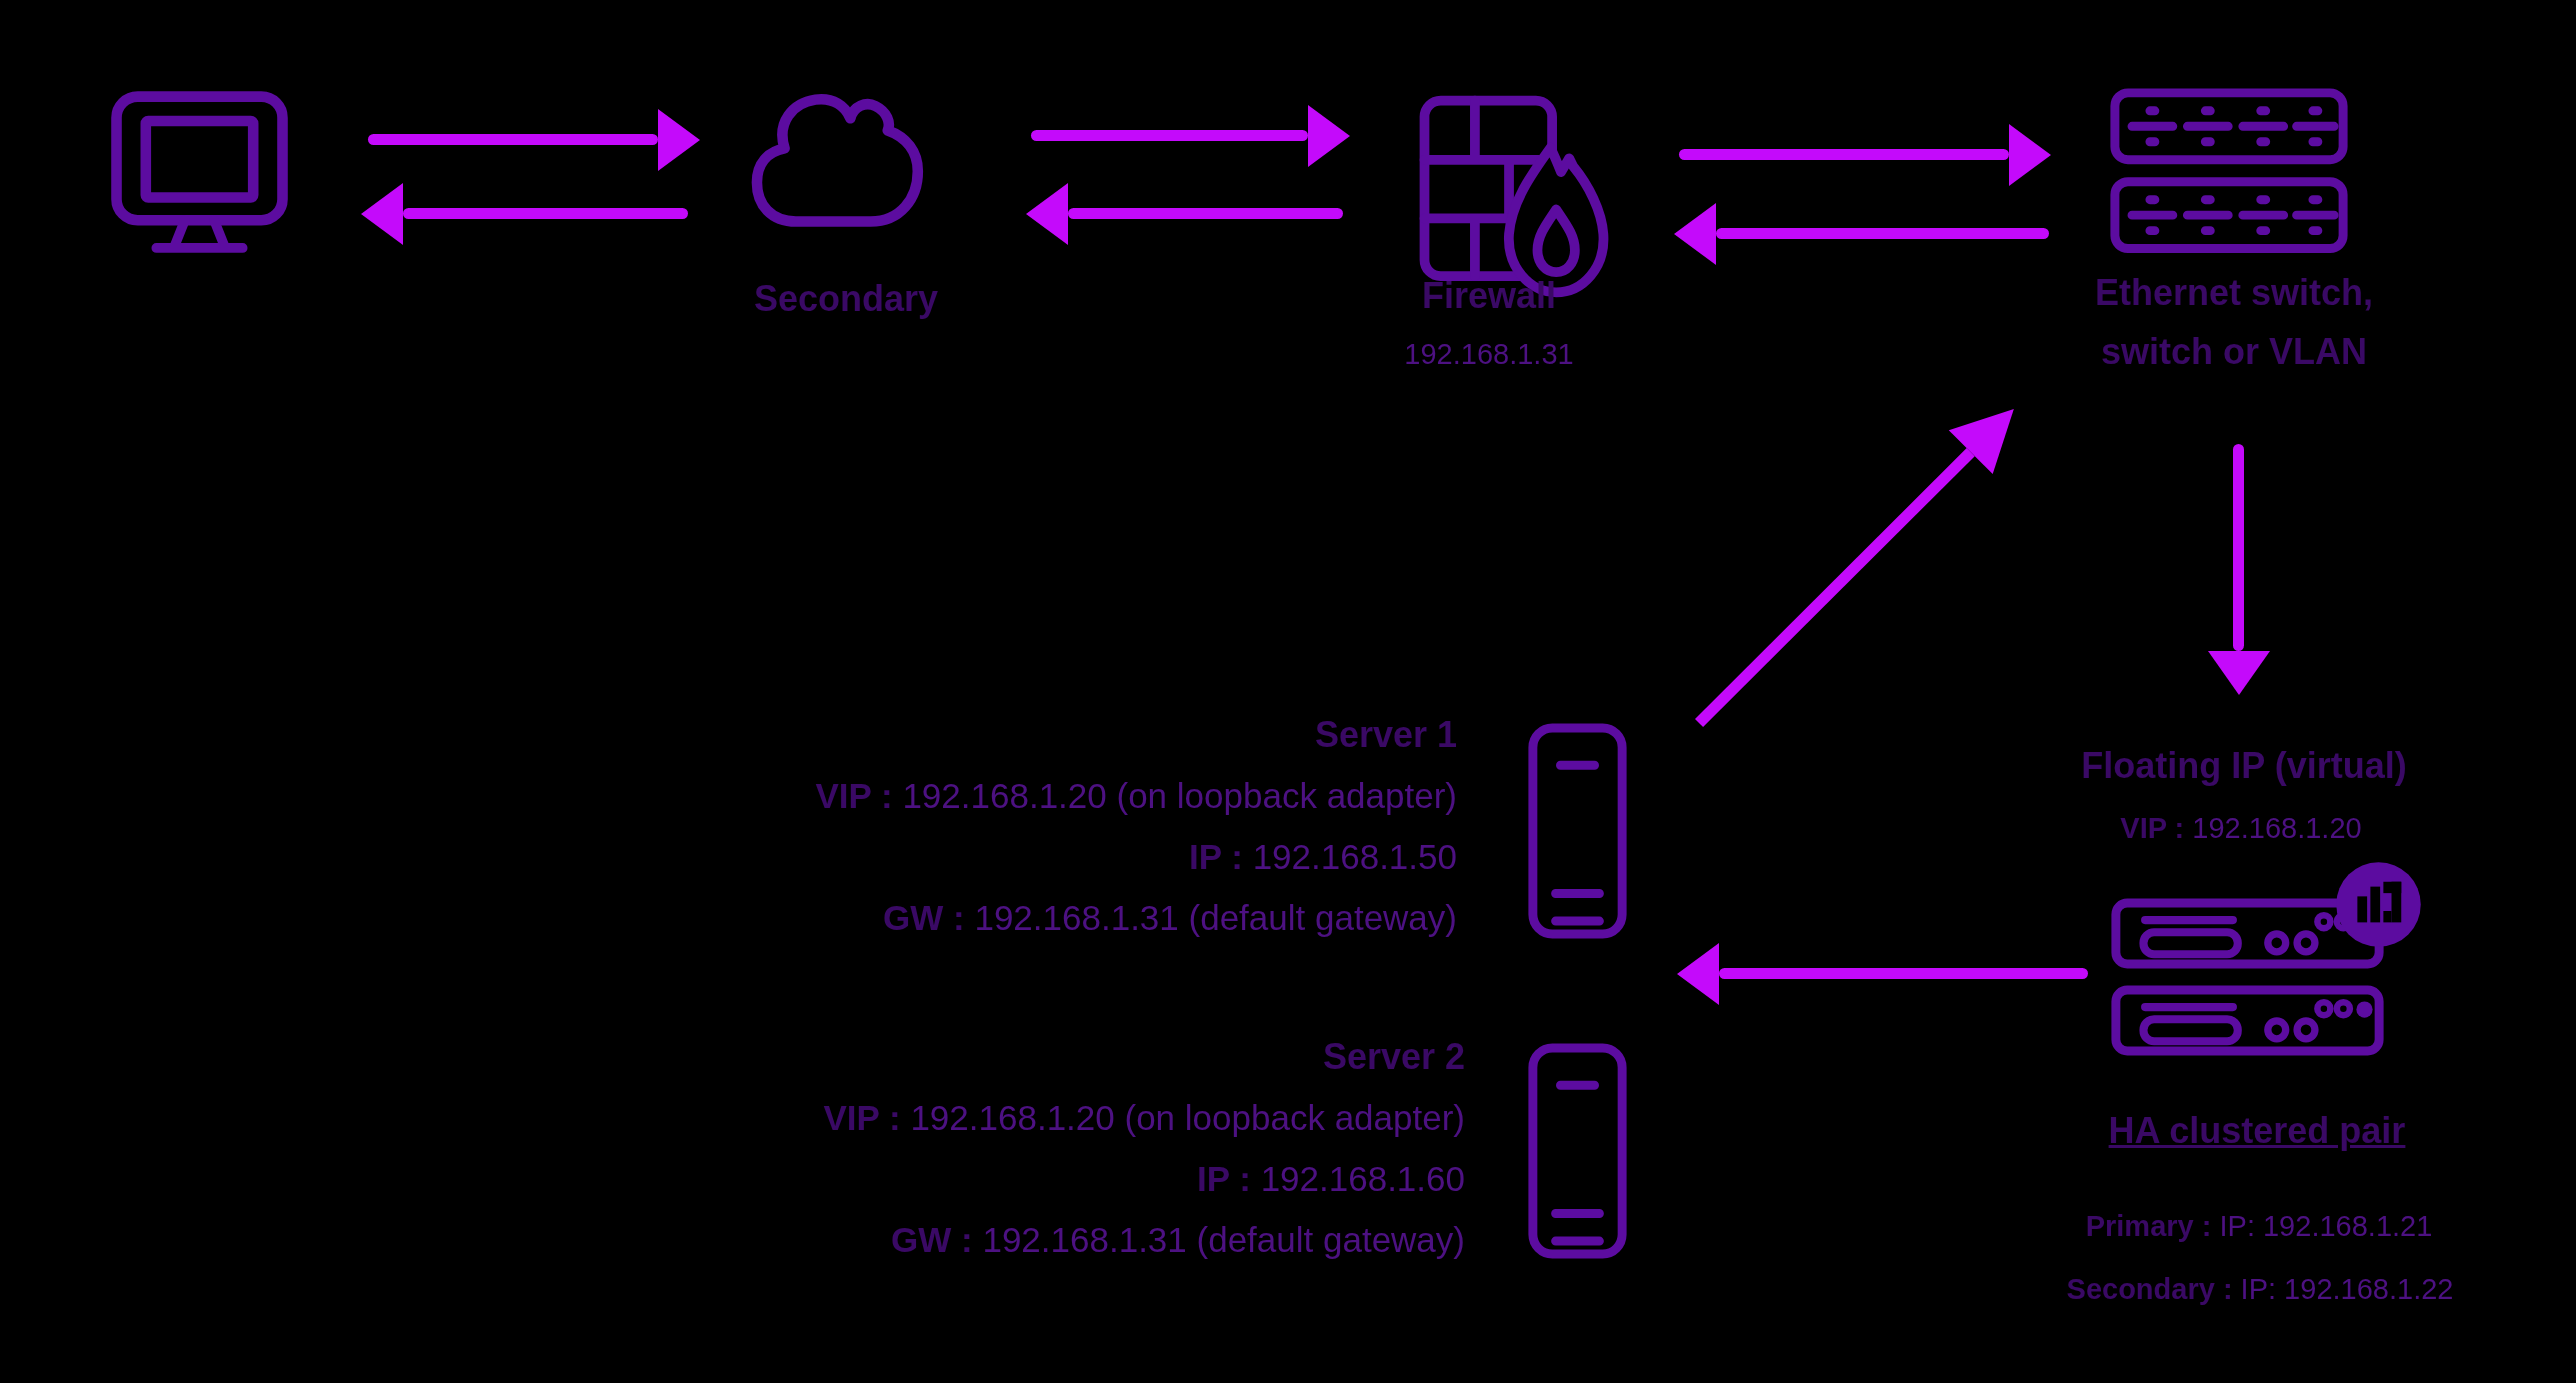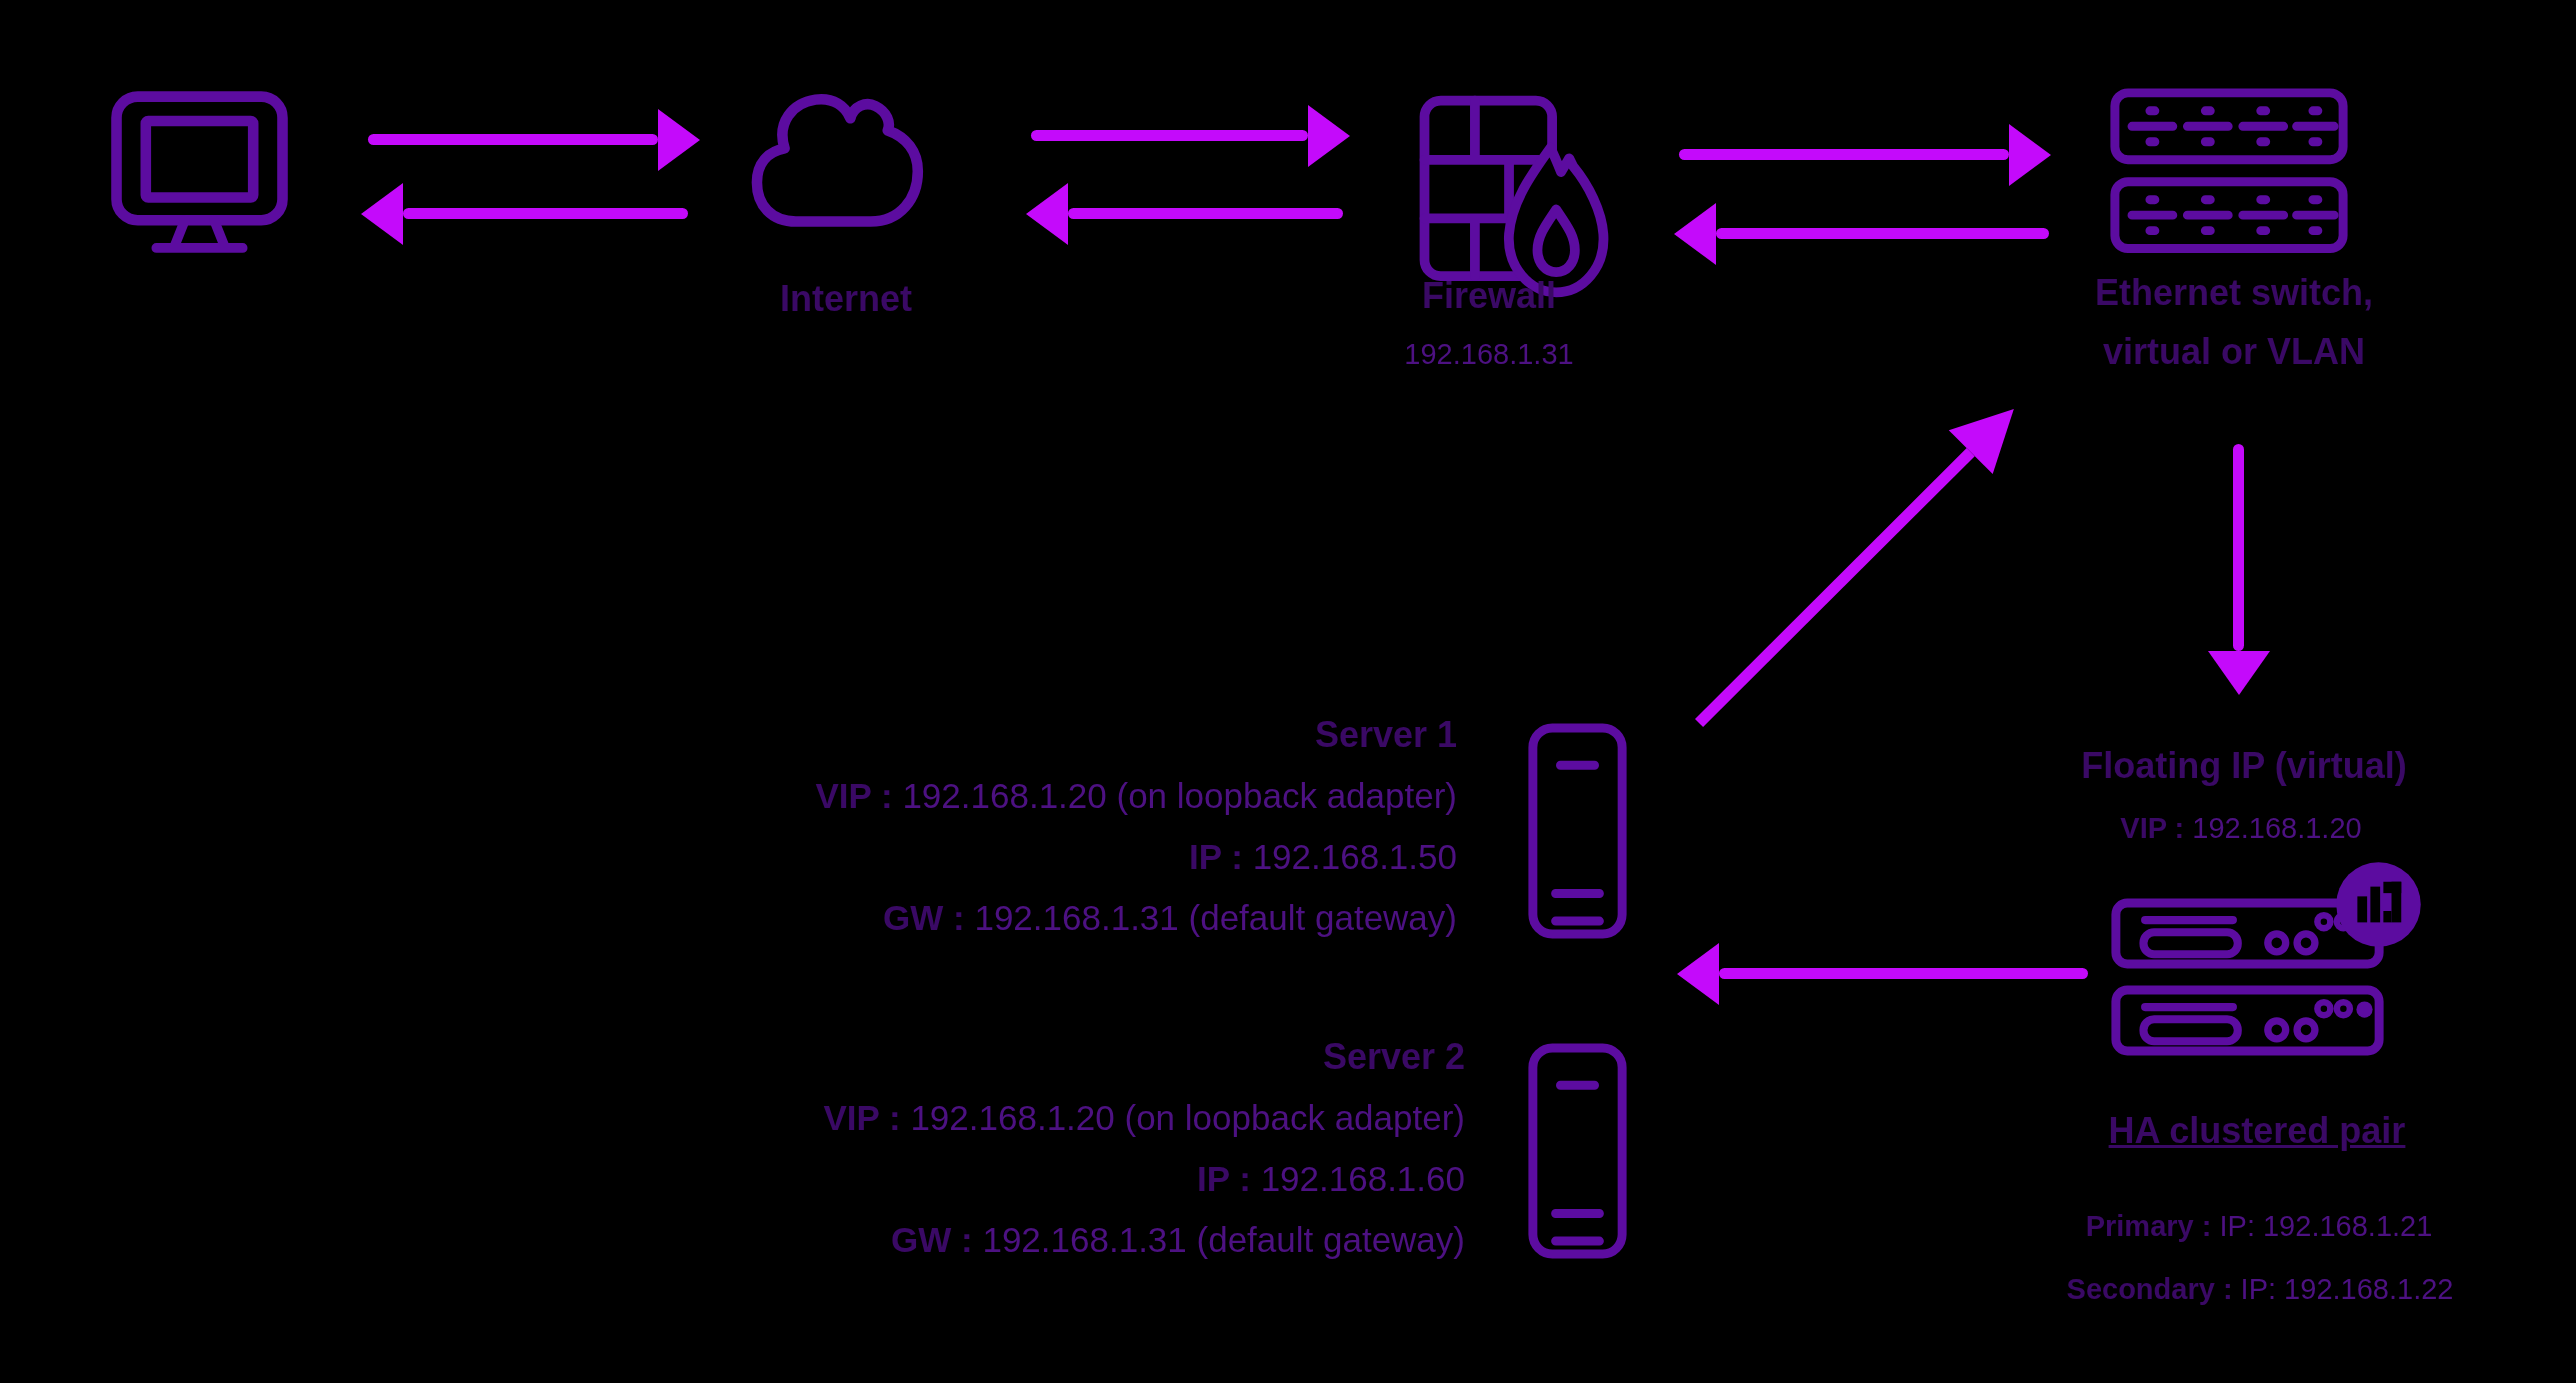--- a/index.html
+++ b/index.html
@@ -184,29 +184,29 @@
   <div id="a8" class="ha">
     <div class="hd-l"></div>
     <div class="sh"></div>
   </div>
 
   <svg id="a9" width="362" height="358" viewBox="0 0 445 440">
     <line class="diag-line" x1="32" y1="413" x2="366" y2="80"></line>
     <polygon class="diag-head" points="419,27 393,107 339,53"></polygon>
   </svg>
 
-  <div id="lbl-internet" class="lbl">Internet</div>
+  <div id="lbl-internet" class="lbl">Secondary</div>
 
   <div id="lbl-firewall" class="lbl">Firewall</div>
   <div id="val-firewall-ip" class="val">
     <span>192.168.1.31</span>
   </div>
 
   <div id="lbl-switch1" class="lbl">Ethernet switch,</div>
-  <div id="lbl-switch2" class="lbl">virtual or VLAN</div>
+  <div id="lbl-switch2" class="lbl">switch or VLAN</div>
 
   <div id="lbl-floating" class="lbl">Floating IP (virtual)</div>
   <div id="val-floating" class="val">
     <b>VIP :</b>
     <span>192.168.1.20</span>
   </div>
 
   <div id="lbl-ha" class="lbl">HA clustered pair</div>
   <div id="val-primary" class="val">
     <b>Primary :</b>

